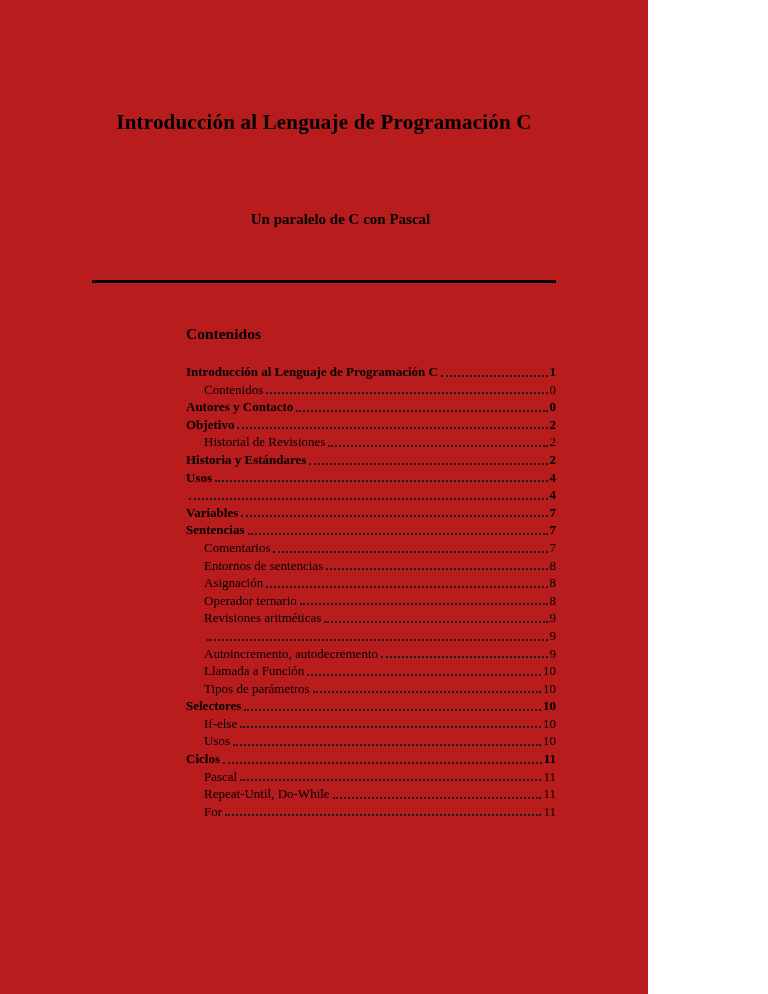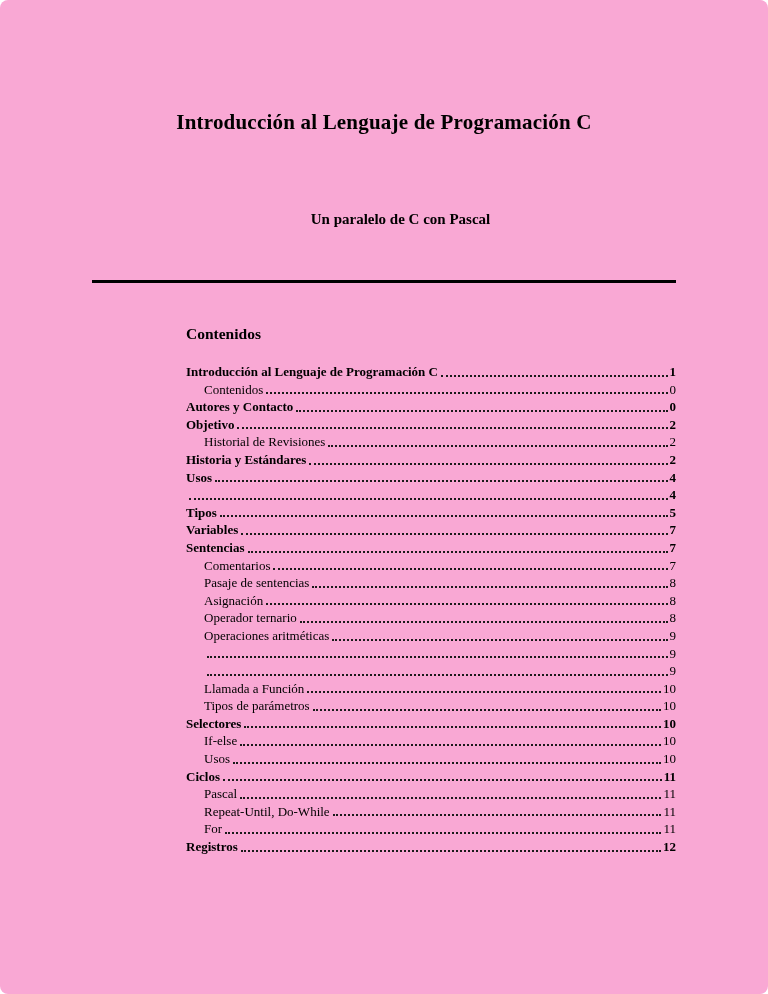--- a/index.html
+++ b/index.html
@@ -2,28 +2,27 @@
 <html><head>
 <meta charset="utf-8">
 <style>
   html, body {
     margin: 0;
     padding: 0;
     background: #ffffff;
   }
   .page {
     position: relative;
-    width: 768px;
+    width: 648px;
     height: 994px;
-    background: #f9a8d4;
+    background: #b91c1c;
     color: #000000;
     font-family: "Liberation Serif", "DejaVu Serif", serif;
     overflow: hidden;
     box-sizing: border-box;
-    border-radius: 8px;
   }
   .doc-title {
     padding-top: 110px;
     text-align: center;
     font-size: 21px;
     font-weight: bold;
     letter-spacing: 0.2px;
   }
   .doc-subtitle {
     margin-top: 76px;
@@ -128,25 +127,20 @@
     <span class="toc-label">Usos</span>
     <span class="toc-leader"></span>
     <span class="toc-page">4</span>
   </div>
 
   <div class="toc-row bold">
     <span class="toc-leader"></span>
     <span class="toc-page">4</span>
   </div>
 
-  <div class="toc-row bold">
-    <span class="toc-label">Tipos</span>
-    <span class="toc-leader"></span>
-    <span class="toc-page">5</span>
-  </div>
 
 
   <div class="toc-row bold">
     <span class="toc-label">Variables</span>
     <span class="toc-leader"></span>
     <span class="toc-page">7</span>
   </div>
 
   <div class="toc-row bold">
     <span class="toc-label">Sentencias</span>
@@ -154,49 +148,50 @@
     <span class="toc-page">7</span>
   </div>
 
   <div class="toc-row indent">
     <span class="toc-label">Comentarios</span>
     <span class="toc-leader"></span>
     <span class="toc-page">7</span>
   </div>
 
   <div class="toc-row indent">
-    <span class="toc-label">Pasaje de sentencias</span>
+    <span class="toc-label">Entornos de sentencias</span>
     <span class="toc-leader"></span>
     <span class="toc-page">8</span>
   </div>
 
   <div class="toc-row indent">
     <span class="toc-label">Asignación</span>
     <span class="toc-leader"></span>
     <span class="toc-page">8</span>
   </div>
 
   <div class="toc-row indent">
     <span class="toc-label">Operador ternario</span>
     <span class="toc-leader"></span>
     <span class="toc-page">8</span>
   </div>
 
   <div class="toc-row indent">
-    <span class="toc-label">Operaciones aritméticas</span>
+    <span class="toc-label">Revisiones aritméticas</span>
     <span class="toc-leader"></span>
     <span class="toc-page">9</span>
   </div>
 
   <div class="toc-row indent">
     <span class="toc-leader"></span>
     <span class="toc-page">9</span>
   </div>
 
   <div class="toc-row indent">
+    <span class="toc-label">Autoincremento, autodecremento</span>
     <span class="toc-leader"></span>
     <span class="toc-page">9</span>
   </div>
 
   <div class="toc-row indent">
     <span class="toc-label">Llamada a Función</span>
     <span class="toc-leader"></span>
     <span class="toc-page">10</span>
   </div>
 
@@ -241,19 +236,14 @@
     <span class="toc-leader"></span>
     <span class="toc-page">11</span>
   </div>
 
   <div class="toc-row indent">
     <span class="toc-label">For</span>
     <span class="toc-leader"></span>
     <span class="toc-page">11</span>
   </div>
 
-  <div class="toc-row bold">
-    <span class="toc-label">Registros</span>
-    <span class="toc-leader"></span>
-    <span class="toc-page">12</span>
-  </div>
 </div>
 </div>
 
 </body></html>

